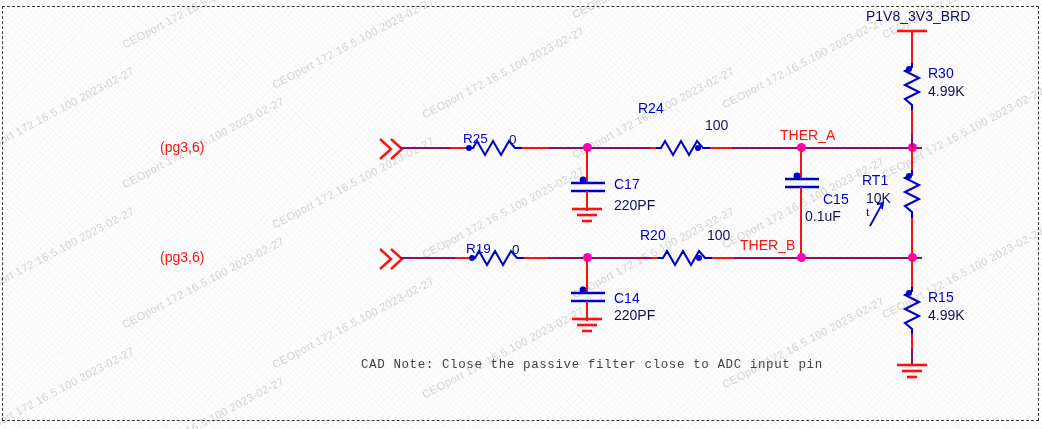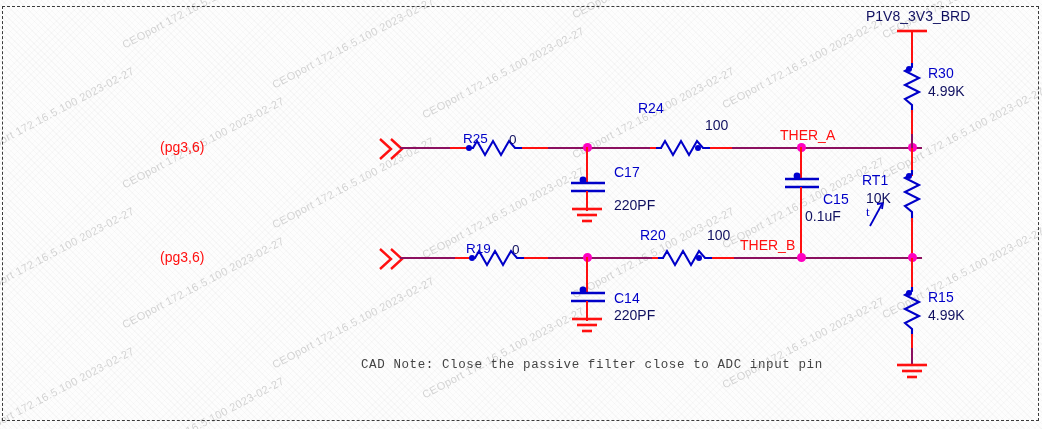--- a/index.html
+++ b/index.html
@@ -151,21 +151,21 @@
     </svg>
   </div>
   <div class="wire v" style="left:586px; top:191px; height:20px;"></div>
   <div class="gsym" style="left:570px; top:206px;">
     <svg width="34" height="20" viewBox="0 0 34 20">
       <line x1="2" y1="3" x2="32" y2="3" stroke="#ff1010" stroke-width="2.6"></line>
       <line x1="7" y1="9" x2="27" y2="9" stroke="#ff1010" stroke-width="2.6"></line>
       <line x1="12" y1="15" x2="22" y2="15" stroke="#ff1010" stroke-width="2.6"></line>
     </svg>
   </div>
-  <div class="lbl blue" style="left:614px; top:164px;">C17</div>
+  <div class="lbl blue" style="left:614px; top:176px;">C17</div>
   <div class="lbl dark" style="left:614px; top:197px;">220PF</div>
 
   <div class="wire h" style="left:650px; top:147px; width:12px;"></div>
   <div class="rsym" style="left:656px; top:136px;">
     <svg width="56" height="24" viewBox="0 0 56 24">
       <polyline points="0,12 5,12 9,5 17,19 25,5 33,19 41,5 47,12 56,12" fill="none" stroke="#0000c8" stroke-width="2.1"></polyline>
     </svg>
   </div>
   <div class="bdot" style="left:695px; top:145px;"></div>
   <div class="lbl blue" style="left:638px; top:100px;">R24</div>

